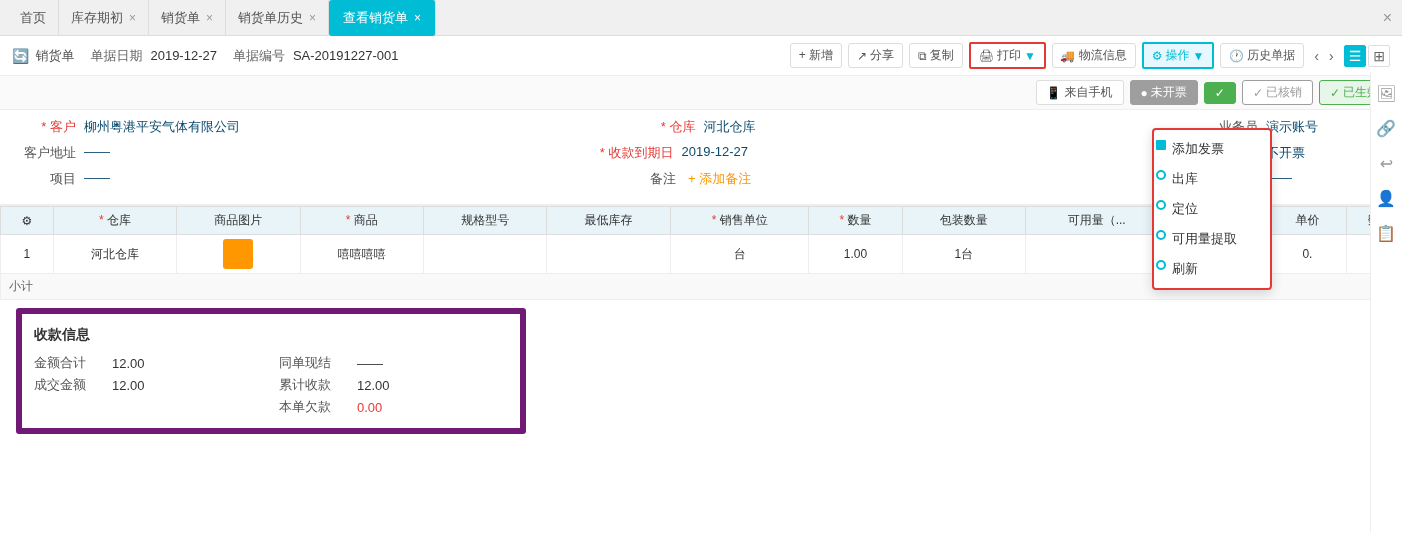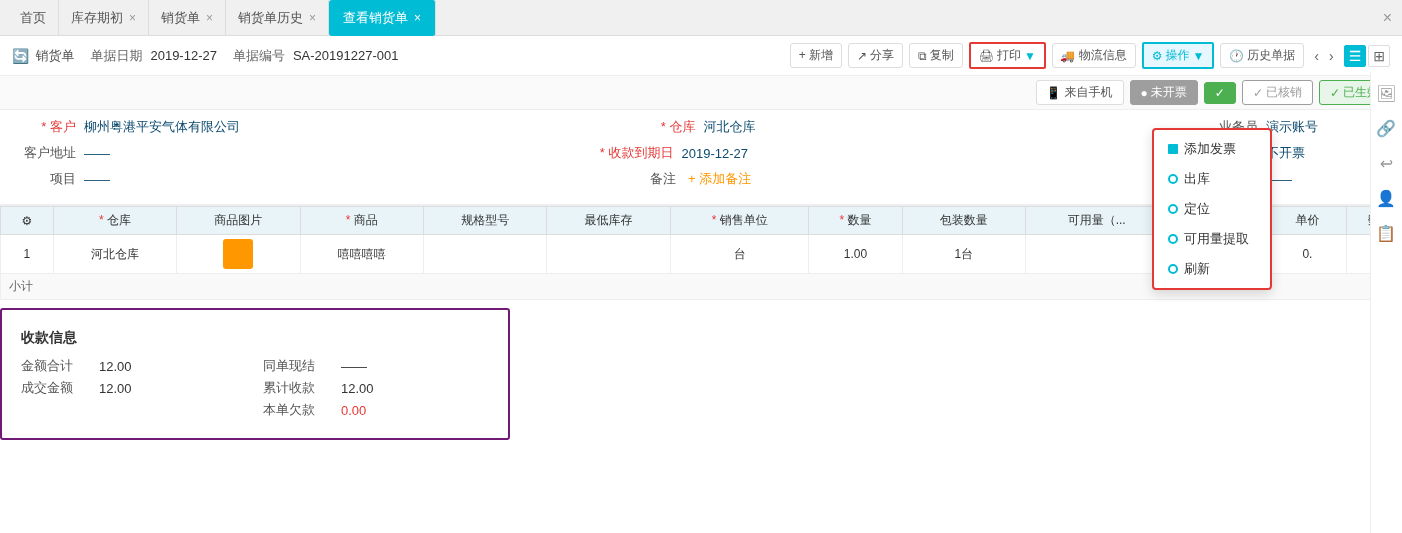--- a/index.html
+++ b/index.html
@@ -65,57 +65,57 @@
     .sub-btn {
       display: flex; align-items: center; gap: 3px; padding: 3px 10px;
       border: 1px solid #ddd; border-radius: 3px; cursor: pointer; font-size: 12px;
       background: #fff; color: #555;
     }
     .sub-btn.unchecked { background: #9e9e9e; color: #fff; border-color: #9e9e9e; }
     .sub-btn.checked { background: #4caf50; color: #fff; border-color: #4caf50; }
 
     
     .form-area { padding: 8px 16px; border-bottom: 1px solid #eee; }
-    .form-row { display: flex; align-items: center; margin-bottom: 8px; gap: 8px; }
+    .form-row { display: flex; align-items: flex-start; margin-bottom: 8px; gap: 8px; }
     .form-label { color: #e53935; min-width: 60px; text-align: right; font-size: 13px; }
     .form-value { color: #0c4a6e; font-size: 13px; min-width: 120px; }
     .form-separator { flex: 1; }
 
     
     .table-container { overflow-x: auto; border-top: 1px solid #eee; }
     table { width: 100%; border-collapse: collapse; font-size: 12px; }
     thead tr { background: #e8f4f8; }
     th { padding: 5px 8px; border: 1px solid #ddd; text-align: center; font-weight: normal; color: #333; white-space: nowrap; }
     td { padding: 4px 8px; border: 1px solid #eee; text-align: center; color: #333; }
     tr.data-row td { background: #fff; }
     tr.subtotal-row td { background: #f9f9f9; color: #666; text-align: left; }
     .img-placeholder { width: 30px; height: 30px; background: #ff9800; border-radius: 3px; margin: 0 auto; }
 
     
     .summary-box {
-      border: 2px solid #701a75; margin: 8px 0; padding: 19px; border-radius: 3px;
+      border: 6px solid #701a75; margin: 8px 16px; padding: 12px; border-radius: 3px;
       background: #fff; max-width: 510px;
     }
     .summary-title { font-weight: bold; font-size: 14px; margin-bottom: 10px; }
     .summary-grid { display: grid; grid-template-columns: 1fr 1fr; gap: 4px 16px; }
     .summary-row { display: flex; align-items: center; gap: 8px; }
     .summary-label { color: #555; font-size: 13px; min-width: 70px; }
     .summary-value { color: #333; font-size: 13px; }
     .summary-value.red { color: #e53935; }
     .summary-value.date { color: #e53935; }
 
     
     .dropdown-menu {
       position: absolute; top: 92px; right: 130px; background: #fff;
       border: 2px solid #e53935; border-radius: 4px; z-index: 100;
       box-shadow: 0 4px 12px rgba(0,0,0,0.15); min-width: 120px;
       padding: 4px 0;
     }
     .menu-item {
-      display: flex; align-items: center; padding: 6px 14px; cursor: pointer;
+      display: flex; align-items: flex-start; padding: 6px 2px; cursor: pointer;
       font-size: 13px; color: #333; gap: 6px;
     }
     .menu-icon-square { width: 10px; height: 10px; background: #00bcd4; border-radius: 1px; display: inline-block; }
     .menu-icon-circle { width: 10px; height: 10px; border: 2px solid #00bcd4; border-radius: 50%; display: inline-block; }
     .menu-icon-circle-outline { width: 10px; height: 10px; border: 2px solid #00bcd4; border-radius: 50%; display: inline-block; }
 
     
     .right-sidebar {
       position: absolute; right: 0; top: 36px; width: 32px;
       background: #fff; border-left: 1px solid #eee;

